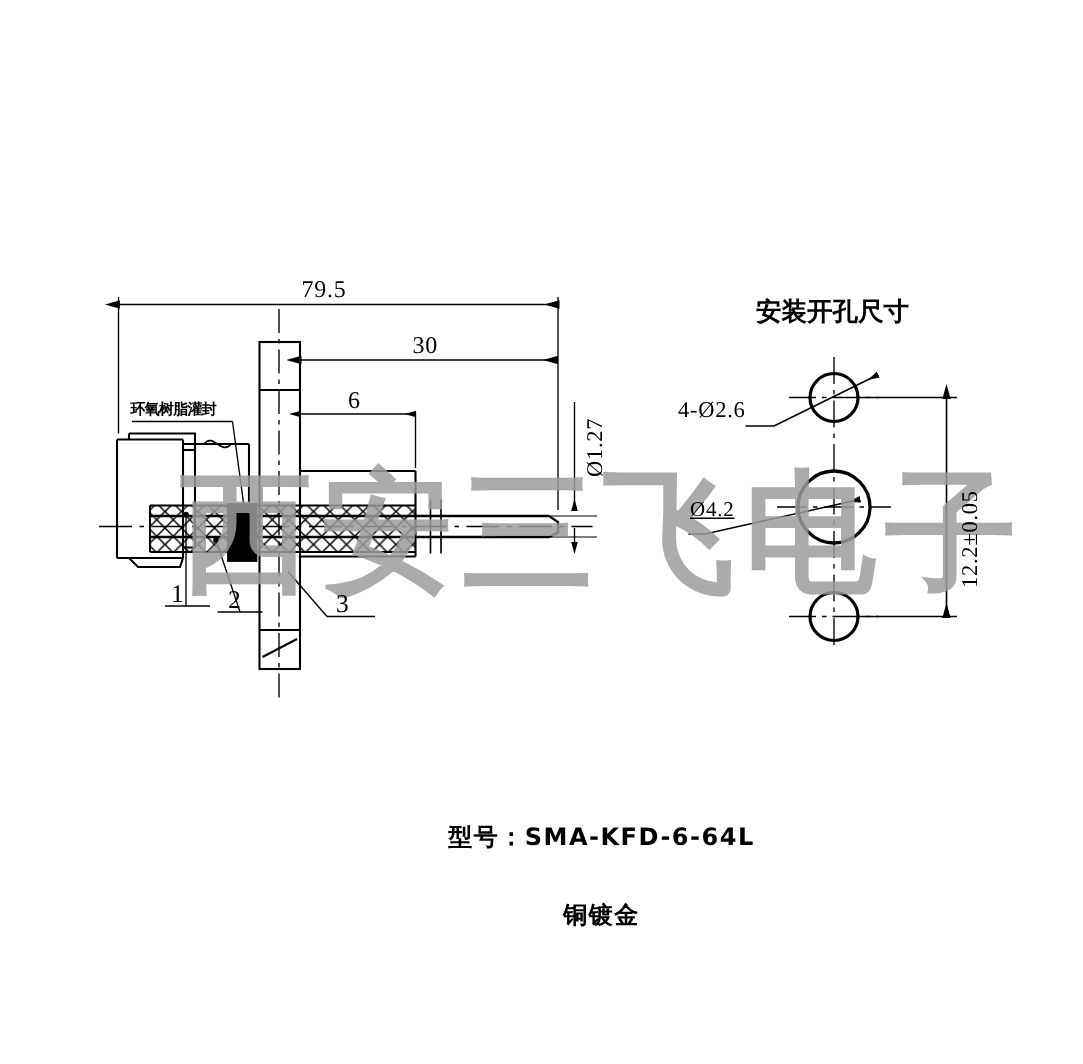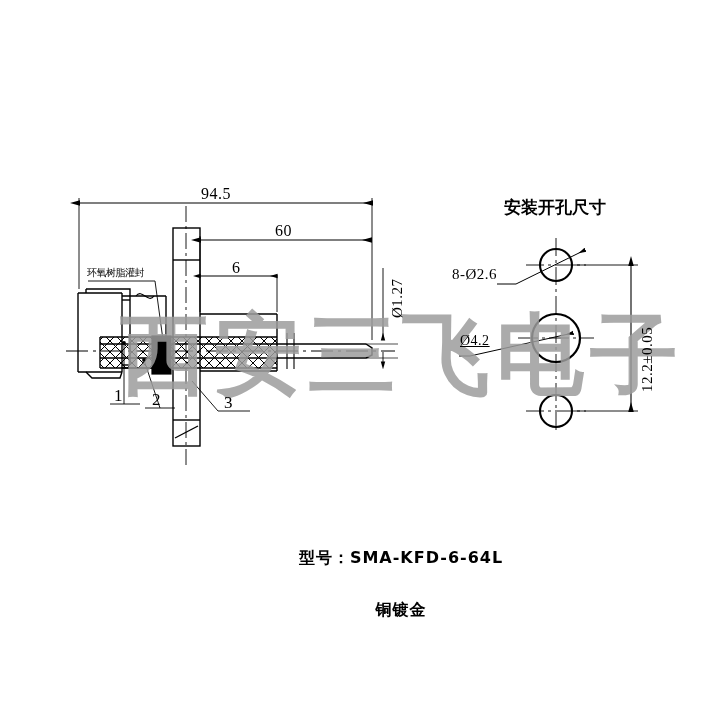--- a/index.html
+++ b/index.html
@@ -187,36 +187,36 @@
     <g stroke-width="0.9">
       <path d="M572,265 L638,265"></path>
       <path d="M572,411 L638,411"></path>
       <path d="M631,265 L631,411" stroke-width="1.1" marker-start="url(#ar)" marker-end="url(#ar)"></path>
     </g>
   </g>
 </svg>
 
 <div class="wm" style="left:120px;top:296px;">西安三飞电子</div>
 
-<div class="txt dimtxt" style="left:201px;top:185px;font-size:16px;">94.5</div>
-
-<div class="txt dimtxt" style="left:275px;top:222px;font-size:16px;">60</div>
+<div class="txt dimtxt" style="left:201px;top:185px;font-size:16px;">79.5</div>
+
+<div class="txt dimtxt" style="left:275px;top:222px;font-size:16px;">30</div>
 
 <div class="txt dimtxt" style="left:232px;top:259px;font-size:16px;">6</div>
 
 <div class="txt dimtxt vert" style="left:389px;top:318px;font-size:15px;transform:rotate(-90deg);">Ø1.27</div>
 
-<div class="txt cjk" style="left:87px;top:266px;font-size:10px;font-weight:normal;letter-spacing:-0.5px;text-align:center;">环氧树脂灌封</div>
+<div class="txt cjk" style="left:87px;top:266px;font-size:10px;font-weight:bold;letter-spacing:-0.5px;text-align:center;">环氧树脂灌封</div>
 
 <div class="txt leadlbl" style="left:114px;top:386px;font-size:17px;">1</div>
 <div class="txt leadlbl" style="left:152px;top:390px;font-size:17px;">2</div>
 <div class="txt leadlbl" style="left:224px;top:393px;font-size:17px;">3</div>
 
 <div class="txt cjk" style="left:504px;top:196px;font-size:17px;font-weight:bold;letter-spacing:0px;">安装开孔尺寸</div>
 
-<div class="txt dimtxt" style="left:452px;top:266px;font-size:15px;">8-Ø2.6</div>
+<div class="txt dimtxt" style="left:452px;top:266px;font-size:15px;">4-Ø2.6</div>
 
 <div class="txt dimtxt" style="left:460px;top:333px;font-size:14px;text-decoration:underline;">Ø4.2</div>
 
 <div class="txt dimtxt vert" style="left:639px;top:392px;font-size:15px;transform:rotate(-90deg);">12.2±0.05</div>
 
 <div class="bottom-label cjk" style="top:548px;left:0;letter-spacing:1px;">型号：SMA-KFD-6-64L</div>
 <div class="bottom-label cjk" style="top:600px;left:0;letter-spacing:1px;">铜镀金</div>
 
 </body></html>

